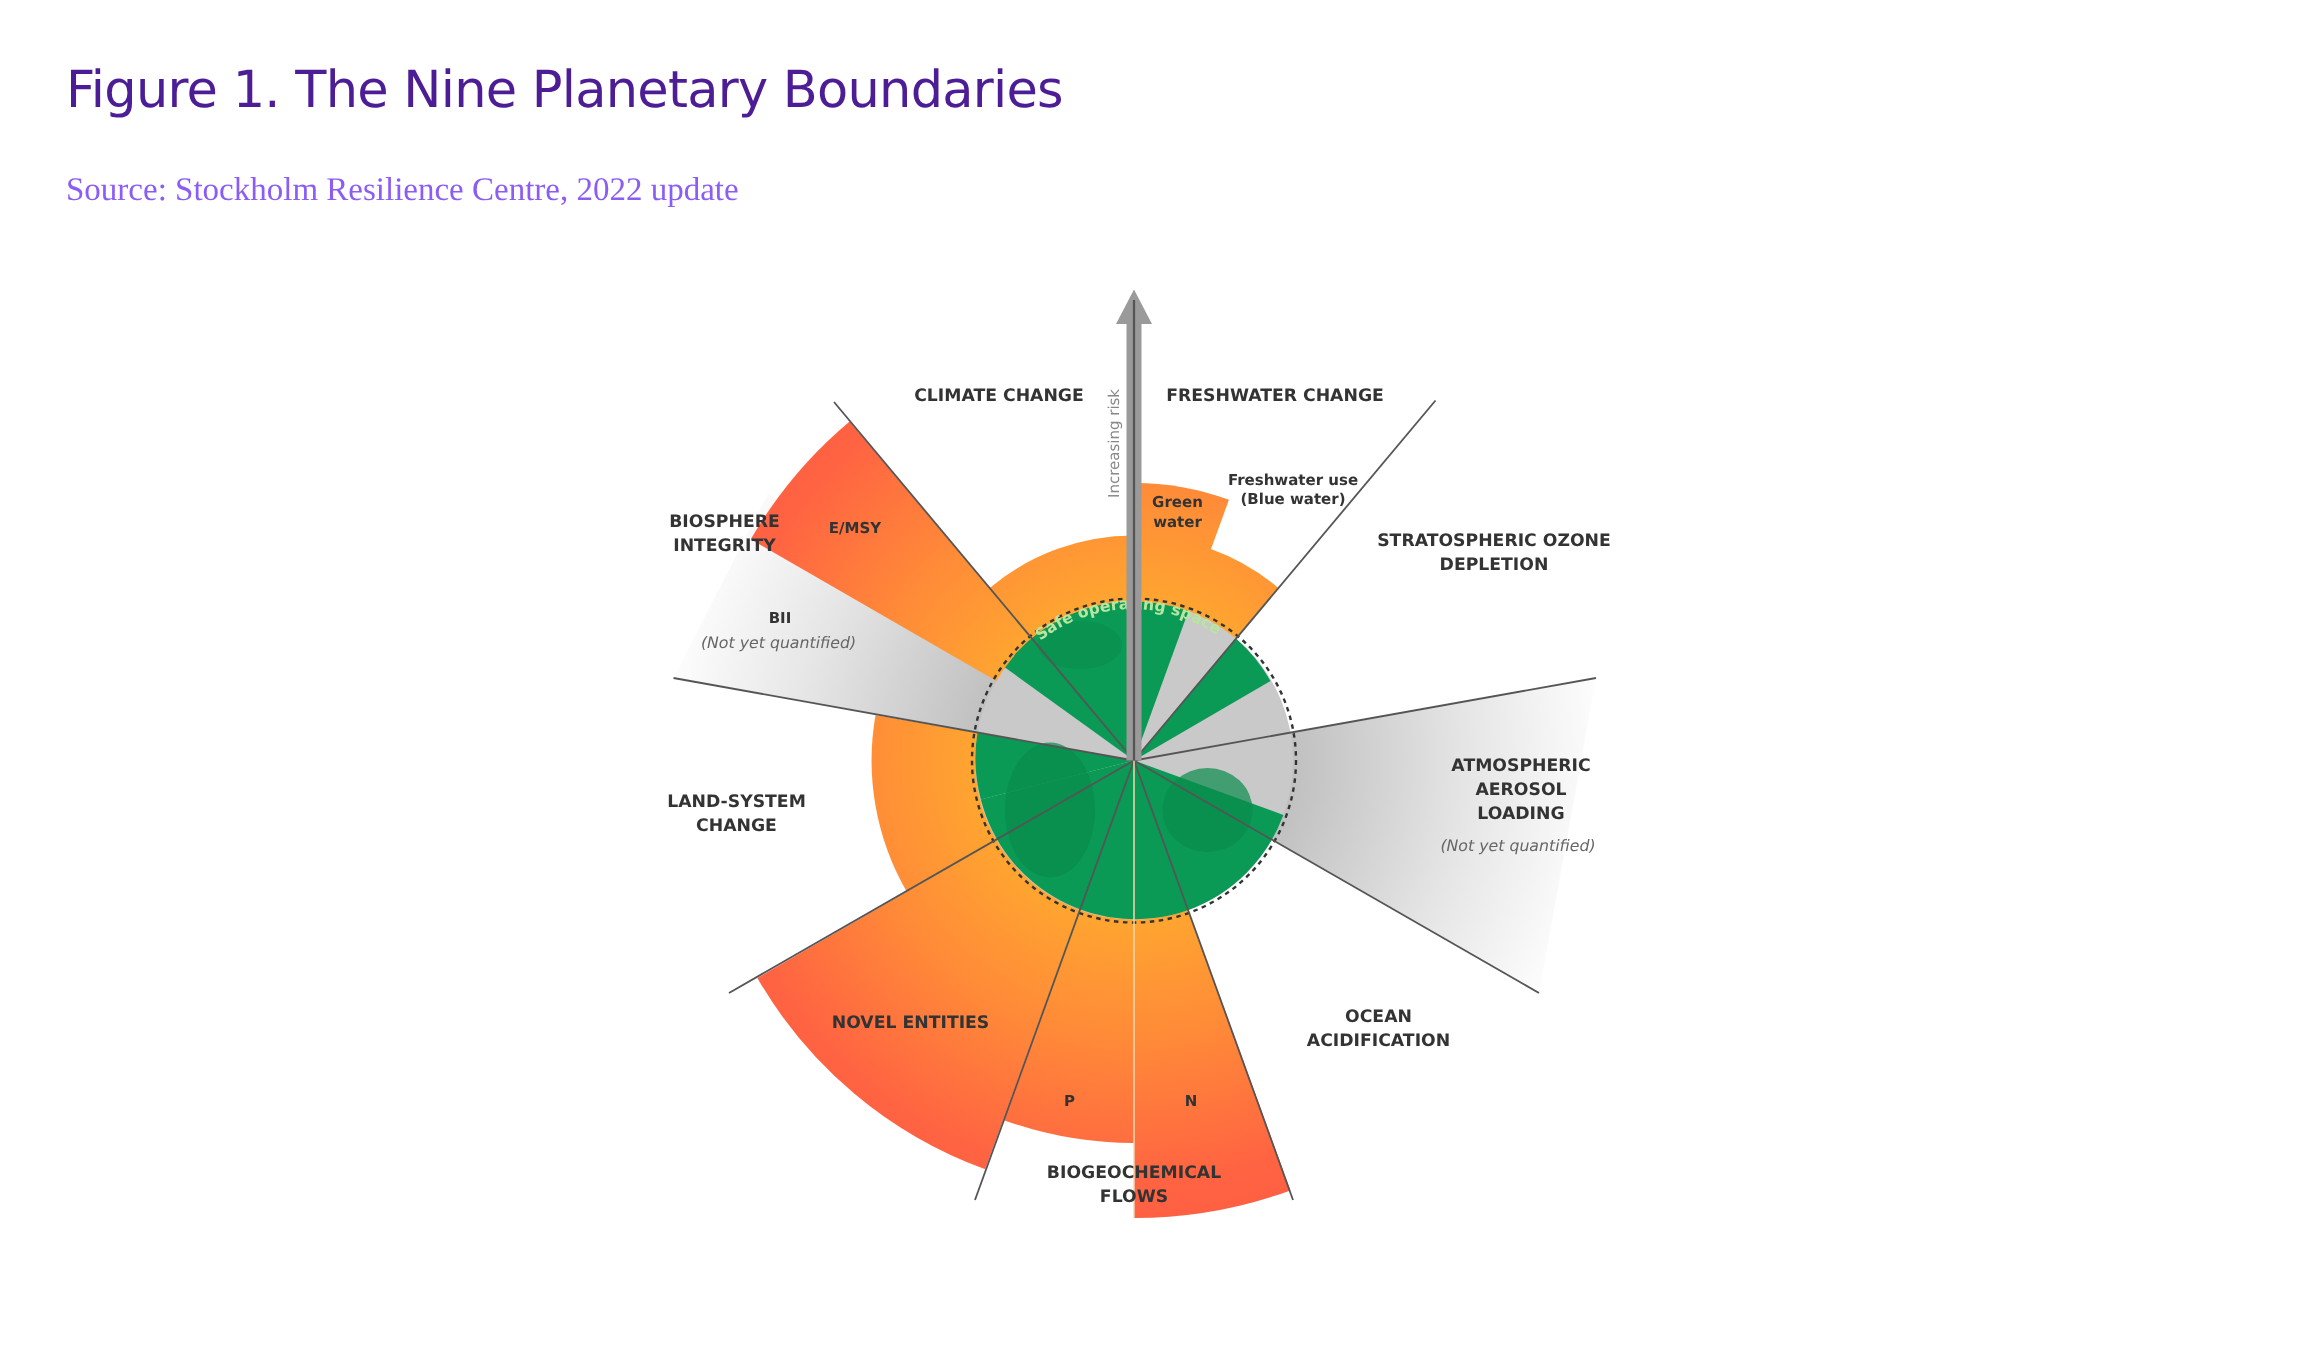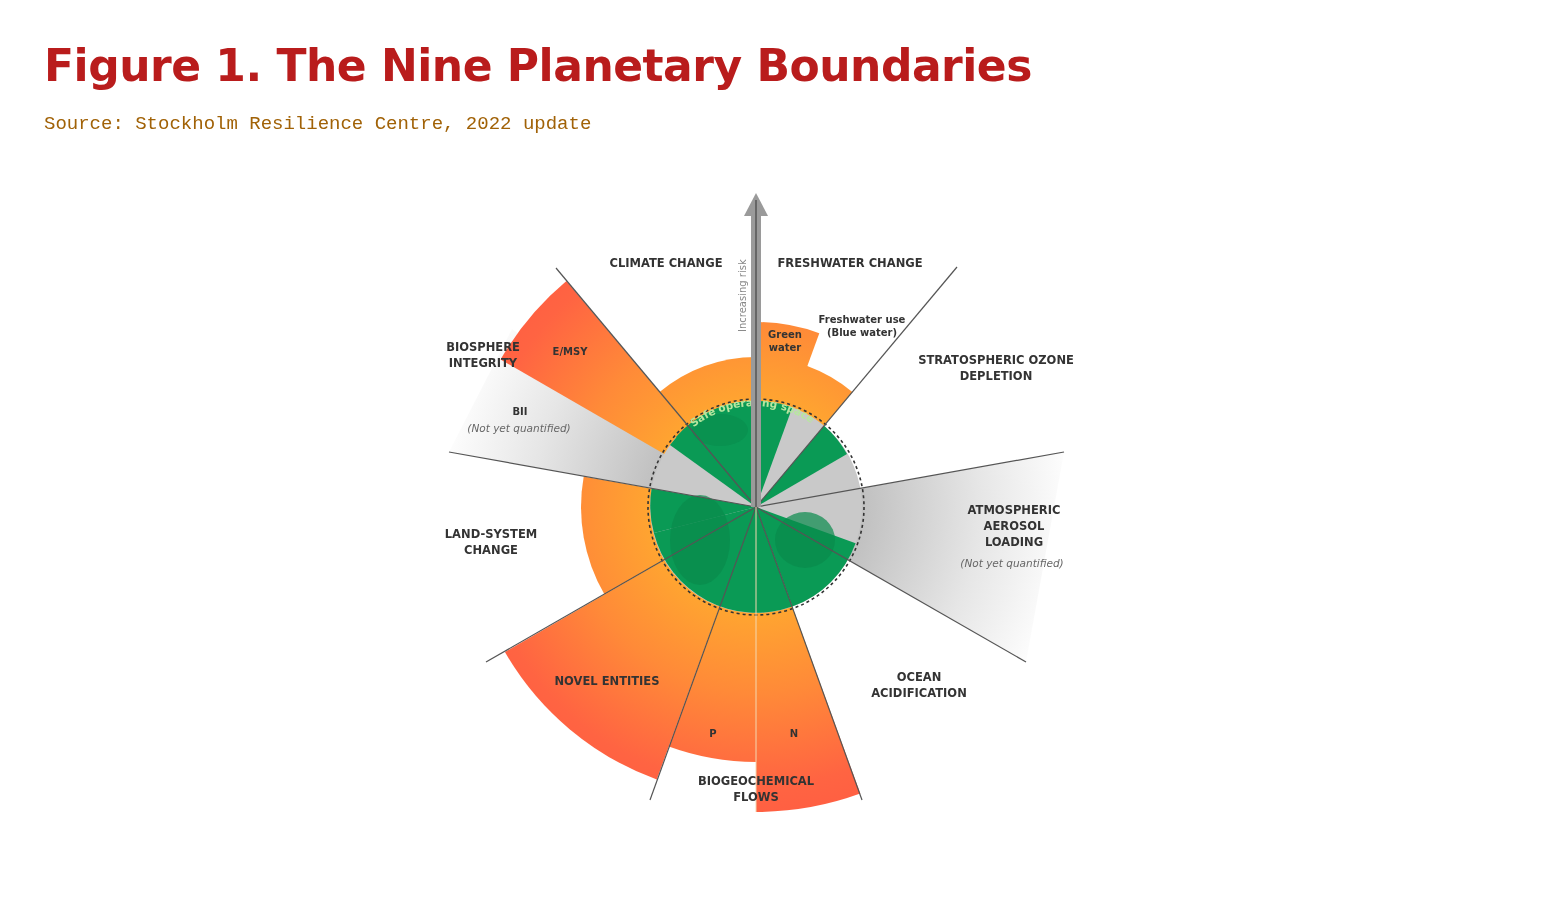--- a/index.html
+++ b/index.html
@@ -1,22 +1,22 @@
 <!DOCTYPE html>
 <html><head>
 <meta charset="utf-8">
 <style>
   html, body { margin:0; padding:0; background:#ffffff; }
   body { width:1544px; height:900px; position:relative; overflow:hidden;
          font-family:"Liberation Sans", sans-serif; color:#111; }
   .title { position:absolute; left:44px; top:40px; margin:0;
-           font-family:"DejaVu Sans", sans-serif; font-weight:bold;
-           font-size:44px; letter-spacing:-0.5px; color:#b91c1c; }
-  .source { position:absolute; left:44px; top:113px; font-size:19px;
-            font-family:Liberation Mono, monospace; color:#a16207; }
+           font-family:"DejaVu Sans", sans-serif; font-weight:normal;
+           font-size:34px; letter-spacing:-0.5px; color:#4c1d95; }
+  .source { position:absolute; left:44px; top:113px; font-size:22px;
+            font-family:Liberation Serif, serif; color:#8b5cf6; }
   .figure { position:absolute; left:0; top:0; width:1544px; height:900px; }
   svg text { font-family:"DejaVu Sans", sans-serif; }
   .lbl { font-size:11.5px; font-weight:bold; fill:#333; }
   .sub { font-size:10px; font-weight:bold; fill:#333; }
   .nyq { font-size:10.5px; font-style:italic; fill:#666; }
 </style>
 </head>
 <body>
 
 <h1 class="title">Figure 1. The Nine Planetary Boundaries</h1>

